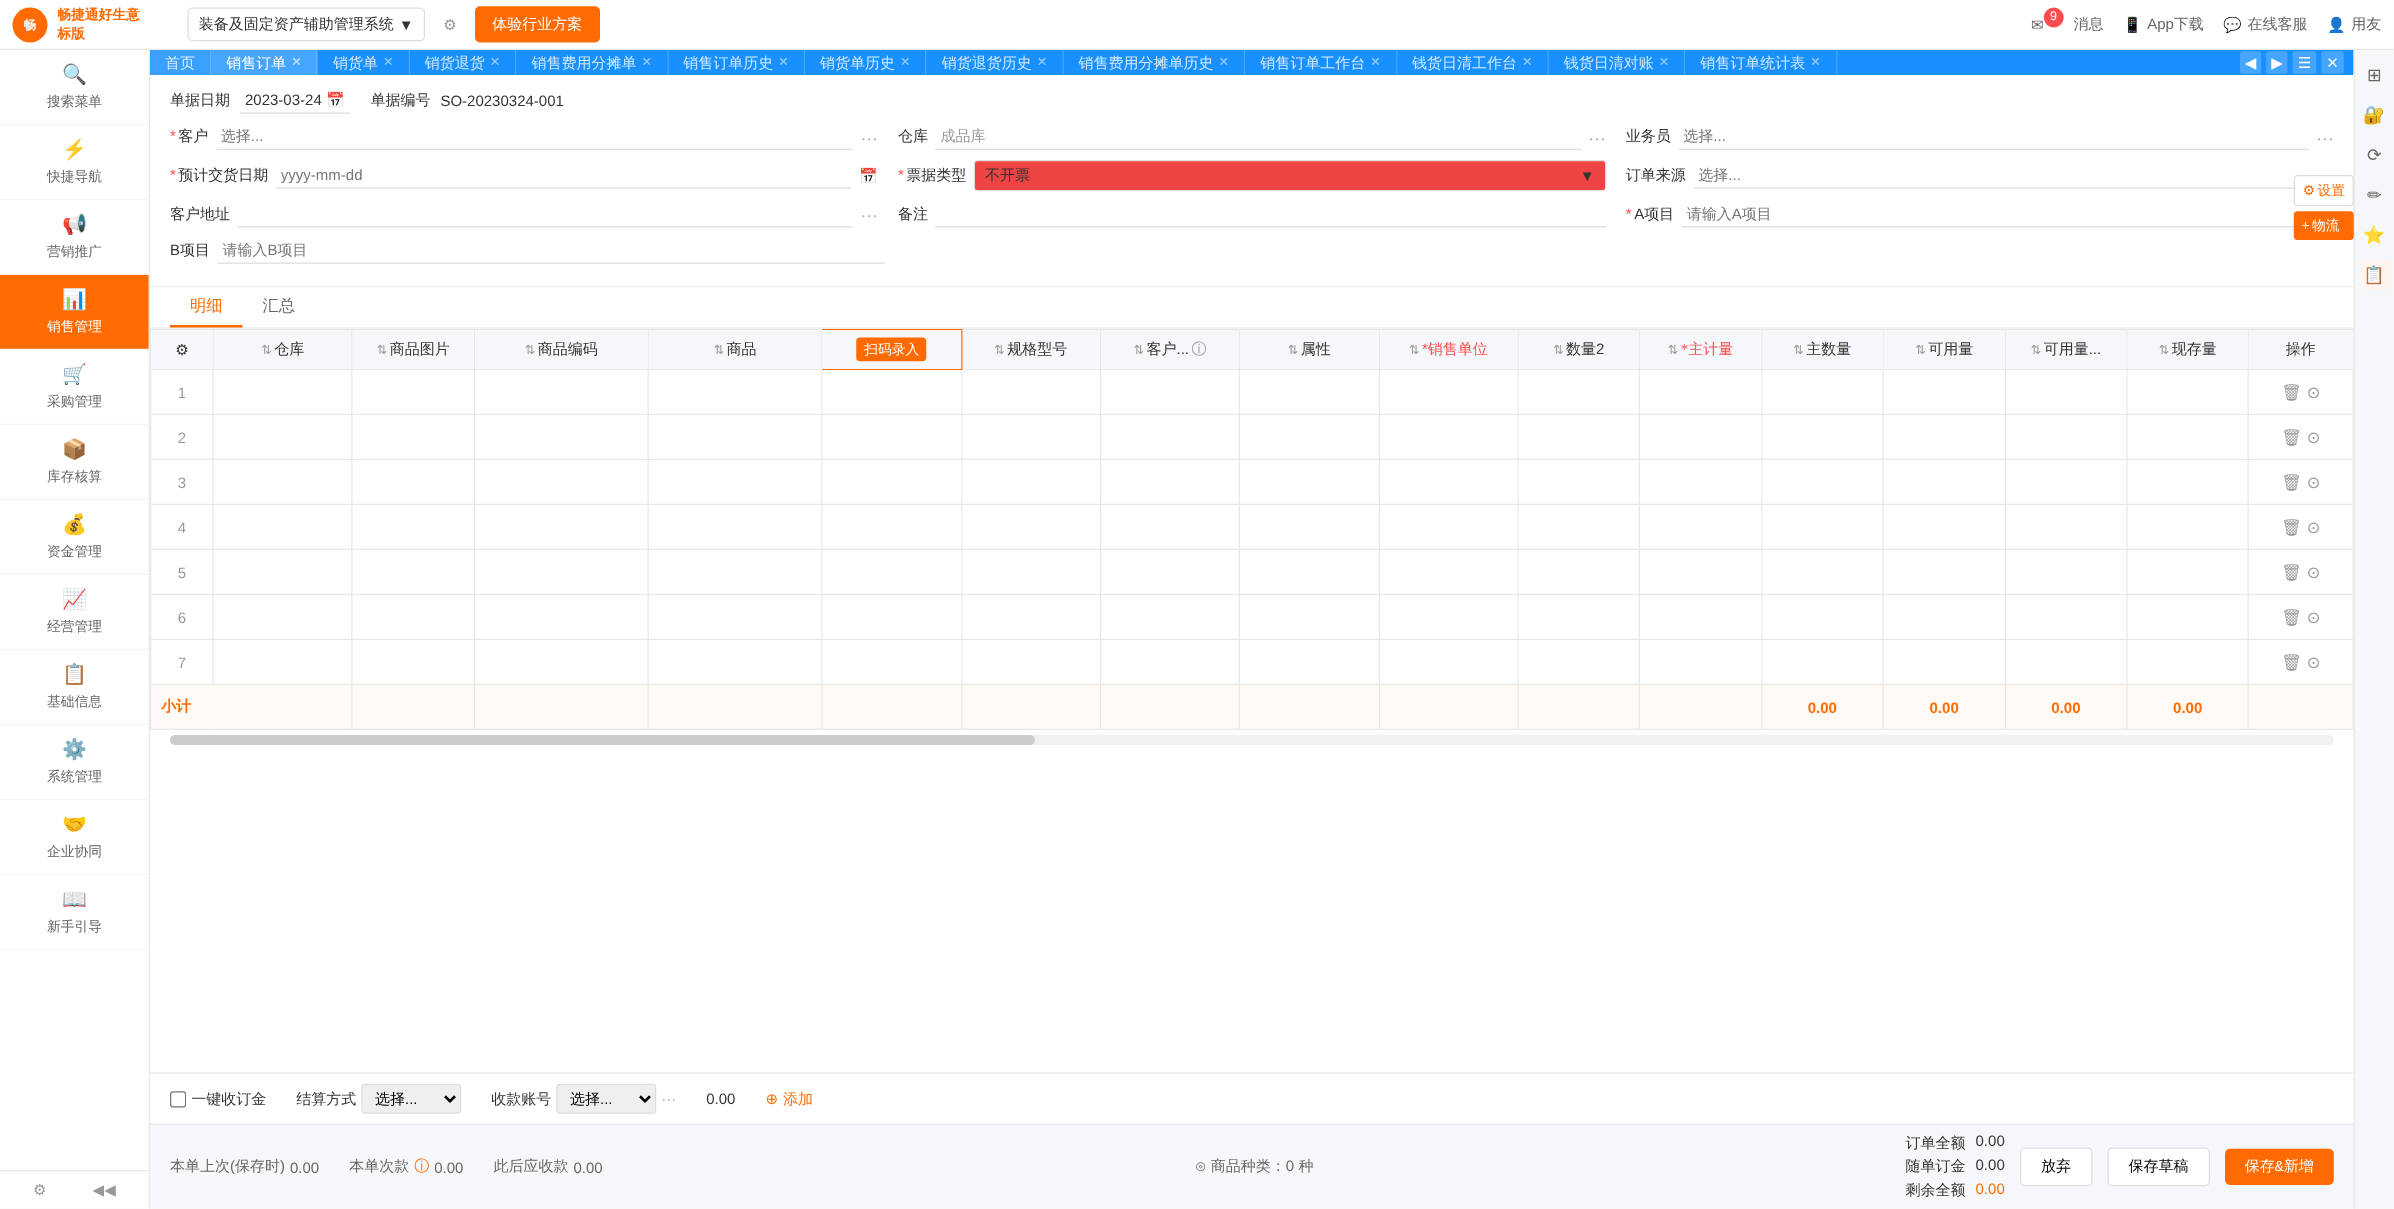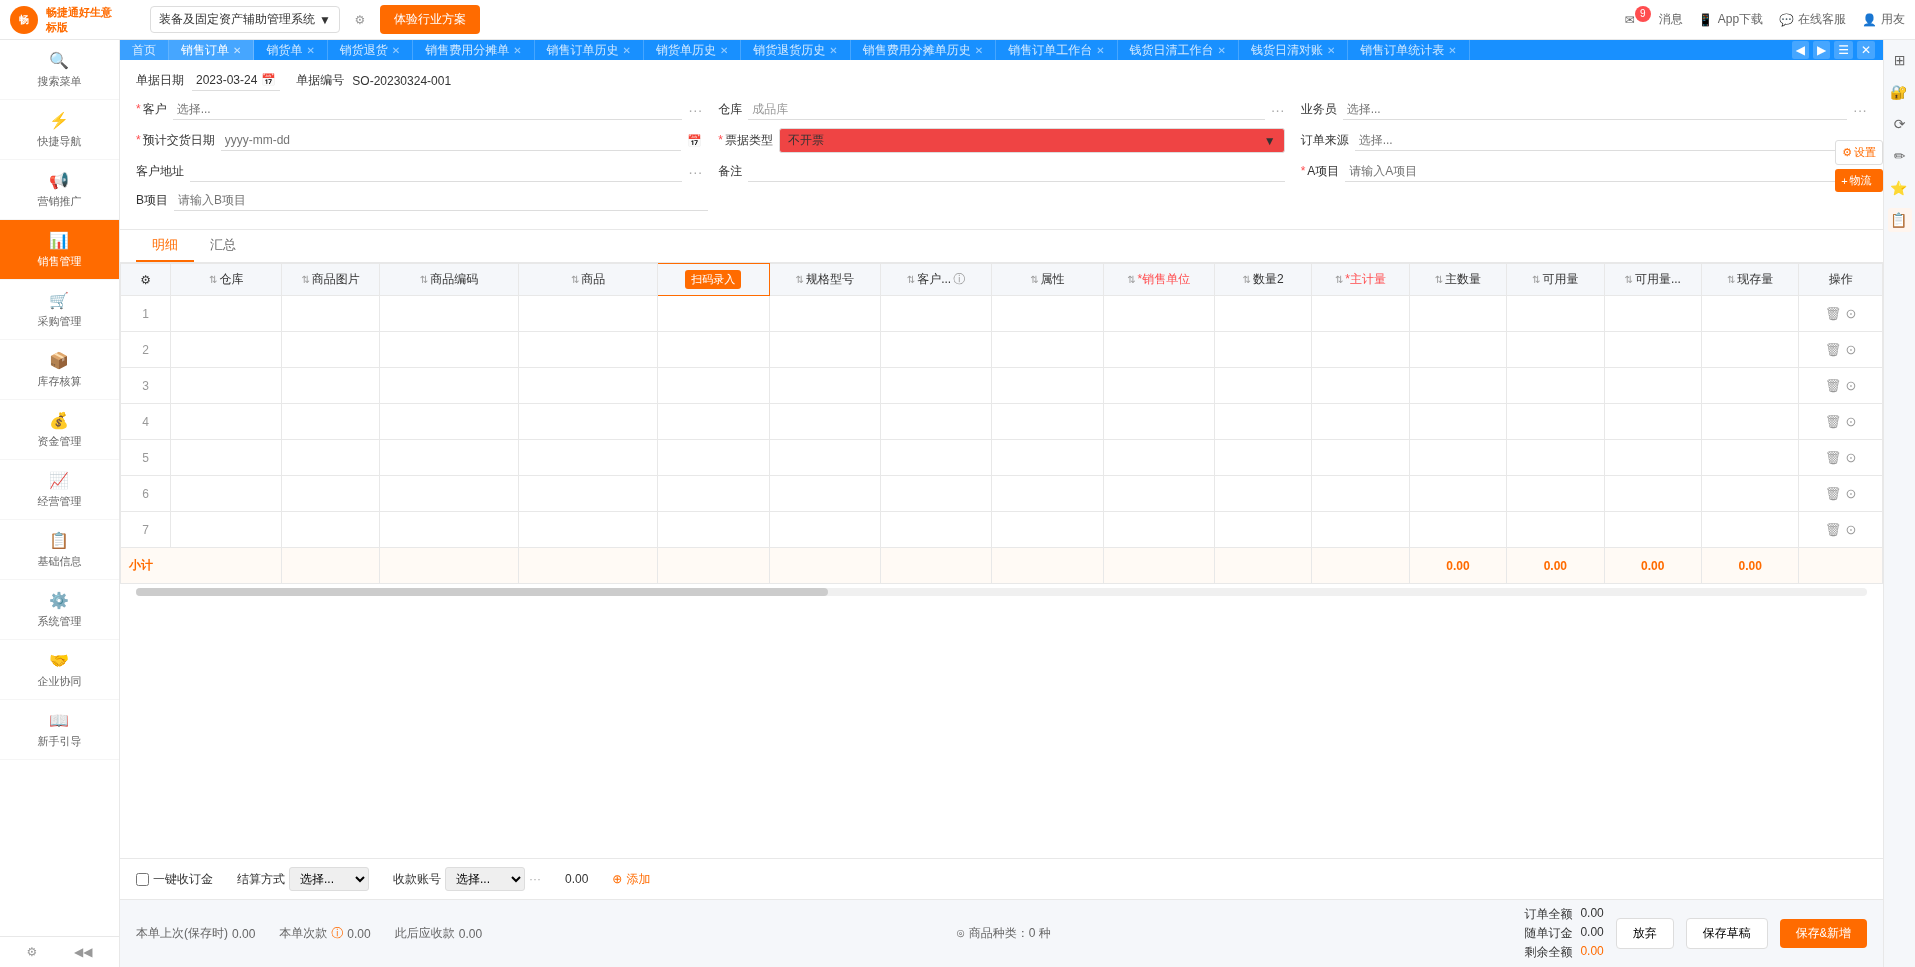--- a/index.html
+++ b/index.html
@@ -812,21 +812,21 @@
             </th>
             <th style="width:70px;">
               <div class="th-with-sort">
                   <span class="sort-icon">⇅</span>
                   <span>数量2</span>
                 </div>
             </th>
             <th style="width:70px;">
               <div class="th-with-sort">
                   <span class="sort-icon">⇅</span>
-                  <span style="color:#ff4d4f;">*主计量</span>
+                  <span style="color:#ff4d4f;font-family:Liberation Serif, serif;">*主计量</span>
                 </div>
             </th>
             <th style="width:70px;">
               <div class="th-with-sort">
                   <span class="sort-icon">⇅</span>
                   <span>主数量</span>
                 </div>
             </th>
             <th style="width:70px;">
               <div class="th-with-sort">

